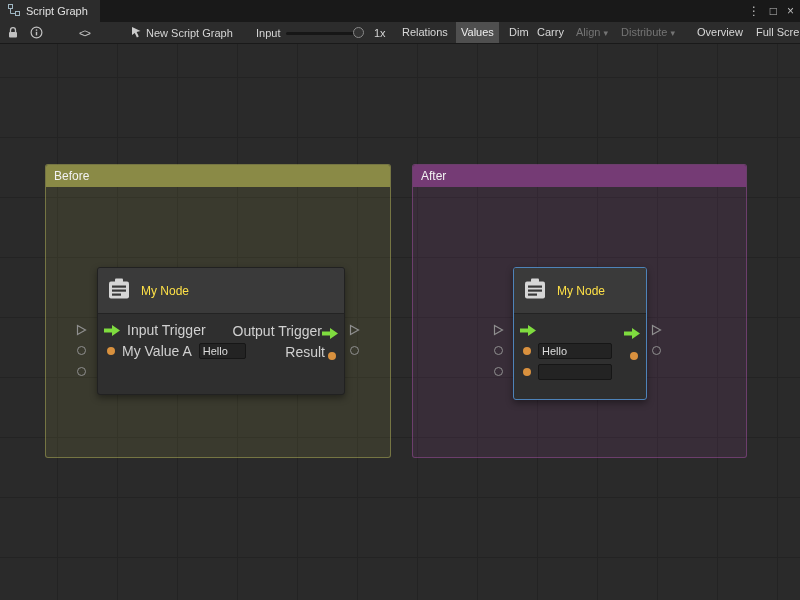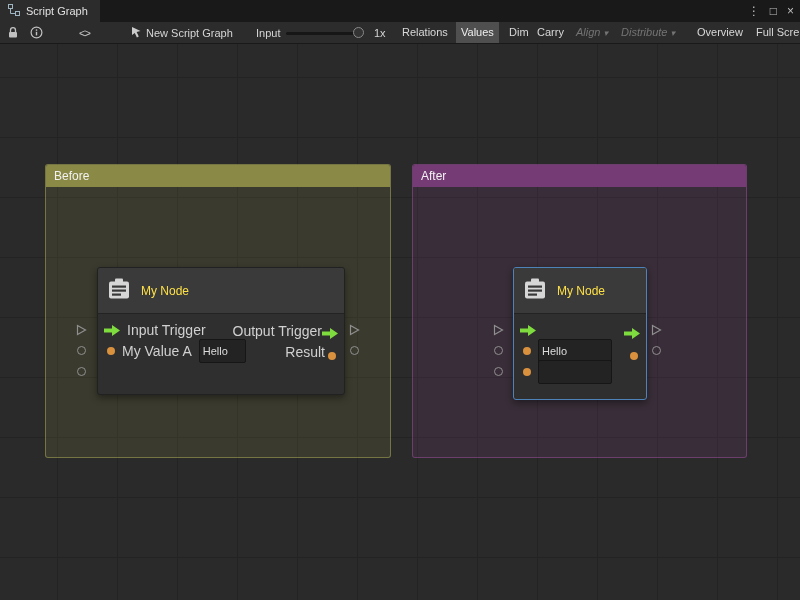--- a/index.html
+++ b/index.html
@@ -16,21 +16,21 @@
   .win-icons span { cursor:default; }
 
   
   .toolbar { position:absolute; top:22px; left:0; right:0; height:22px;
              background:#2c2c2c; border-bottom:1px solid #191919;
              color:#d5d5d5; font-size:11px; }
   .titem { position:absolute; top:0; height:21px; display:flex; align-items:center; }
   .tbtn { position:absolute; top:0; height:21px; line-height:21px; padding:0 5px;
           font-size:11px; color:#d8d8d8; white-space:nowrap; cursor:default; }
   .tbtn.active { background:#4f4f4f; color:#efefef; }
-  .tbtn.disabled { color:#747474;font-style:italic; }
+  .tbtn.disabled { color:#747474; }
   .tbtn .dd { margin-left:3px; font-size:9px; }
   .tbtn-full { width:49px; overflow:hidden; padding-right:0; }
   .zoom-track { position:absolute; left:286px; top:10px; width:76px; height:3px;
                 background:#161616; border-radius:2px; }
   .zoom-knob { position:absolute; left:353px; top:5px; width:11px; height:11px;
                border-radius:50%; background:#333333; border:1px solid #8a8a8a; }
   .code-glyph { letter-spacing:-1px; color:#c8c8c8; }
 
   
   .canvas { position:absolute; top:44px; left:0; width:800px; height:556px;
@@ -64,21 +64,21 @@
 
   .row { position:absolute; left:0; right:0; height:18px; display:flex;
          align-items:center; padding-left:6px; gap:7px; }
   .row-right { position:absolute; top:0; height:18px; display:flex;
                align-items:flex-end; }
   .port-label { font-size:14px; color:#d0d0d0; white-space:nowrap; }
   .dot { width:8px; height:8px; border-radius:50%; background:#d9913e;
          flex:0 0 auto; margin-left:3px; }
   .arrow { display:flex; align-items:center; flex:0 0 auto; }
   .arrow svg { display:block; }
-  .field { height:24px; background:#232323; border:1px solid #161616;
+  .field { height:16px; background:#232323; border:1px solid #161616;
            border-radius:2px; color:#dcdcdc; font-size:11px; padding:0 3px;
            font-family:"Liberation Sans", sans-serif; outline:none; }
 
   
   .ext-tri { position:absolute; width:11px; height:12px; }
   .ext-tri svg { display:block; }
   .ext-circle { position:absolute; width:9px; height:9px; border:1px solid #8f8f8f;
                 border-radius:50%; background:transparent; }
 </style>
 </head>

